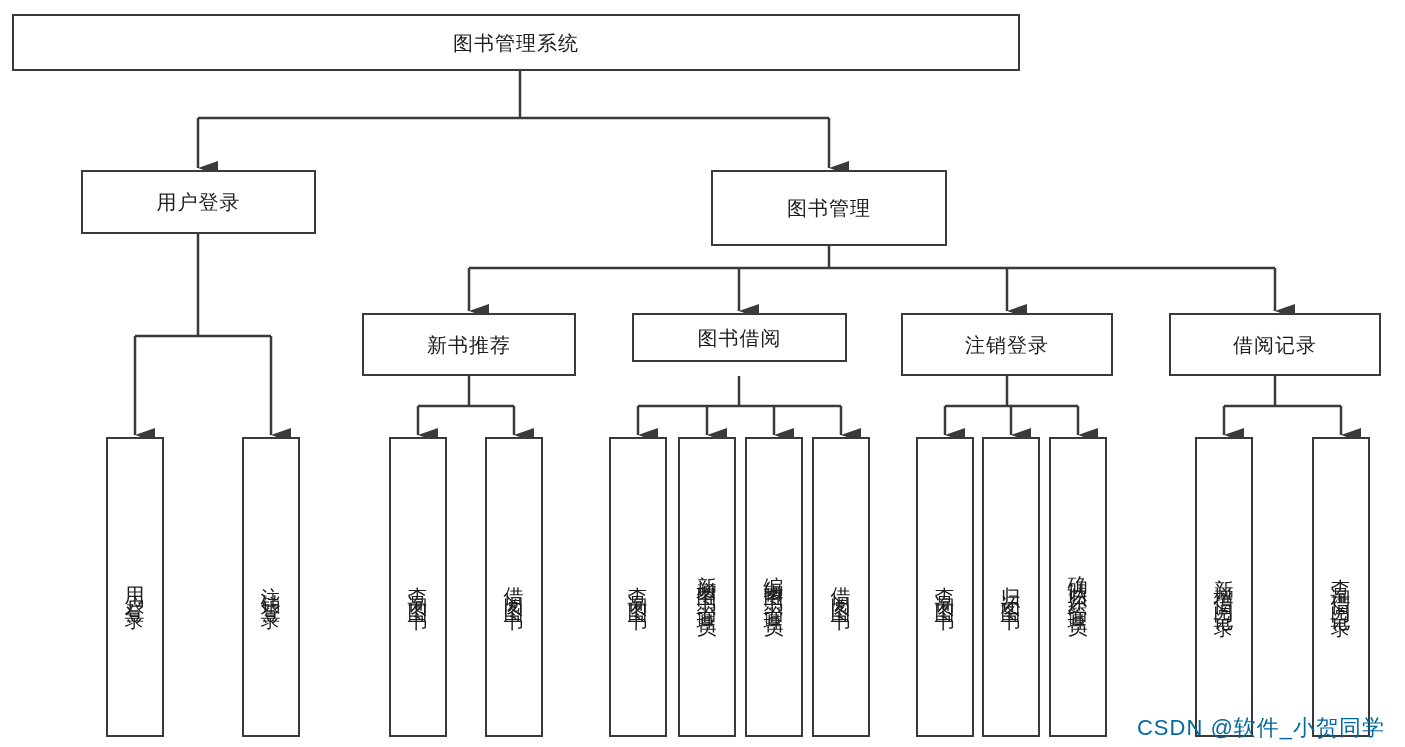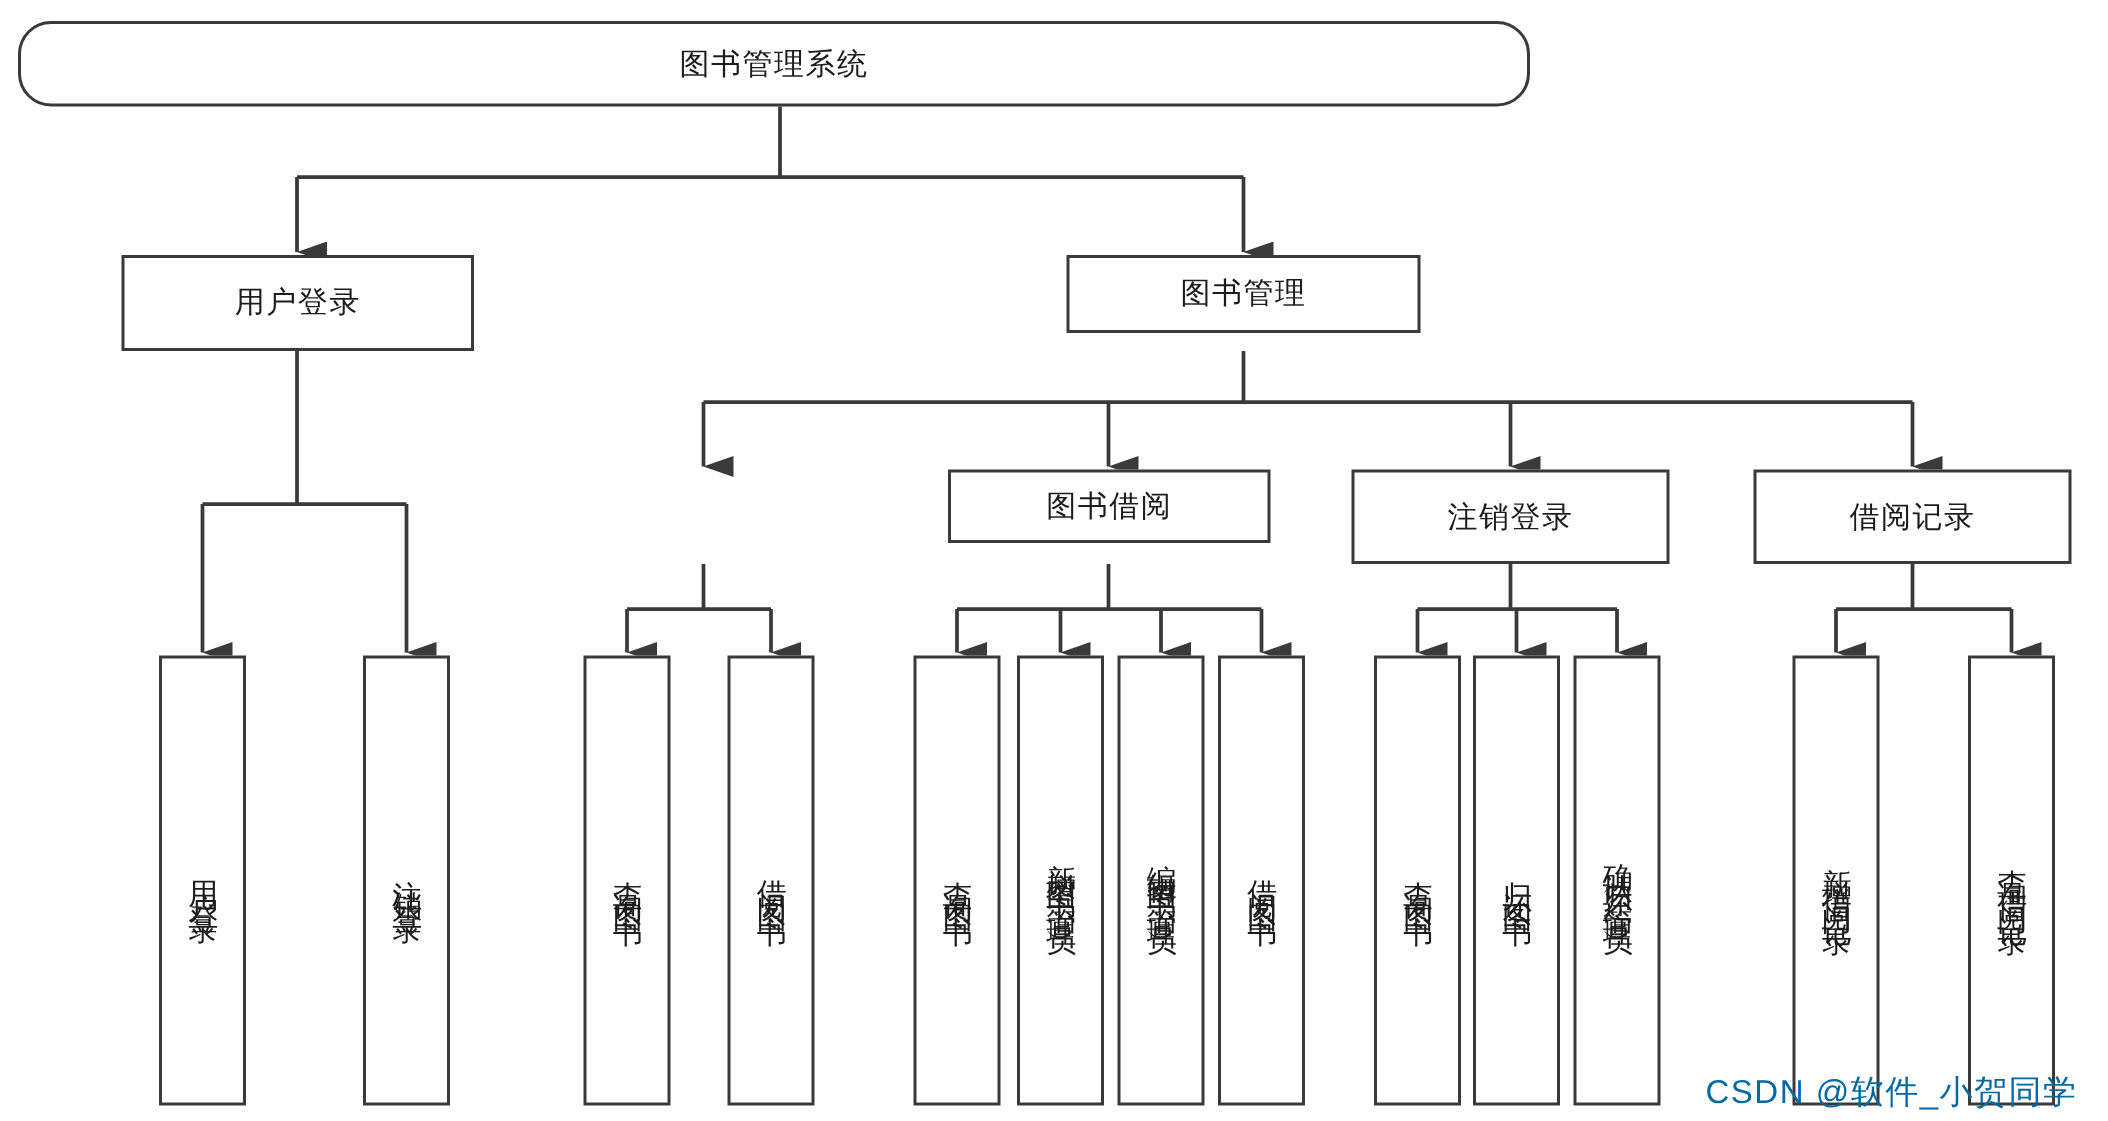--- a/index.html
+++ b/index.html
@@ -102,25 +102,26 @@
     <path class="wire" d="M1007,376 V406 M945,406 H1078"></path>
     <line class="wire" x1="945" y1="406" x2="945" y2="435" marker-end="url(#arw)"></line>
     <line class="wire" x1="1011" y1="406" x2="1011" y2="435" marker-end="url(#arw)"></line>
     <line class="wire" x1="1078" y1="406" x2="1078" y2="435" marker-end="url(#arw)"></line>
 
     <path class="wire" d="M1275,376 V406 M1224,406 H1341"></path>
     <line class="wire" x1="1224" y1="406" x2="1224" y2="435" marker-end="url(#arw)"></line>
     <line class="wire" x1="1341" y1="406" x2="1341" y2="435" marker-end="url(#arw)"></line>
   </svg>
 
-  <div class="node hbox" style="left:12px; top:14px; width:1008px; height:57px;border-radius:22px;">图书管理系统</div>
+  <div class="node hbox" style="left:12px; top:14px; width:1008px; height:57px;">图书管理系统</div>
 
   <div class="node hbox" style="left:81px; top:170px; width:235px; height:64px;">用户登录</div>
-  <div class="node hbox" style="left:711px; top:170px; width:236px; height:52px;">图书管理</div>
+  <div class="node hbox" style="left:711px; top:170px; width:236px; height:76px;">图书管理</div>
 
+  <div class="node hbox" style="left:362px; top:313px; width:214px; height:63px;">新书推荐</div>
   <div class="node hbox" style="left:632px; top:313px; width:215px; height:49px;">图书借阅</div>
   <div class="node hbox" style="left:901px; top:313px; width:212px; height:63px;">注销登录</div>
   <div class="node hbox" style="left:1169px; top:313px; width:212px; height:63px;">借阅记录</div>
 
   <div class="node vbox" style="left:106px;">用户登录</div>
   <div class="node vbox" style="left:242px;">注销登录</div>
 
   <div class="node vbox" style="left:389px;">查询图书</div>
   <div class="node vbox" style="left:485px;">借阅图书</div>
 

